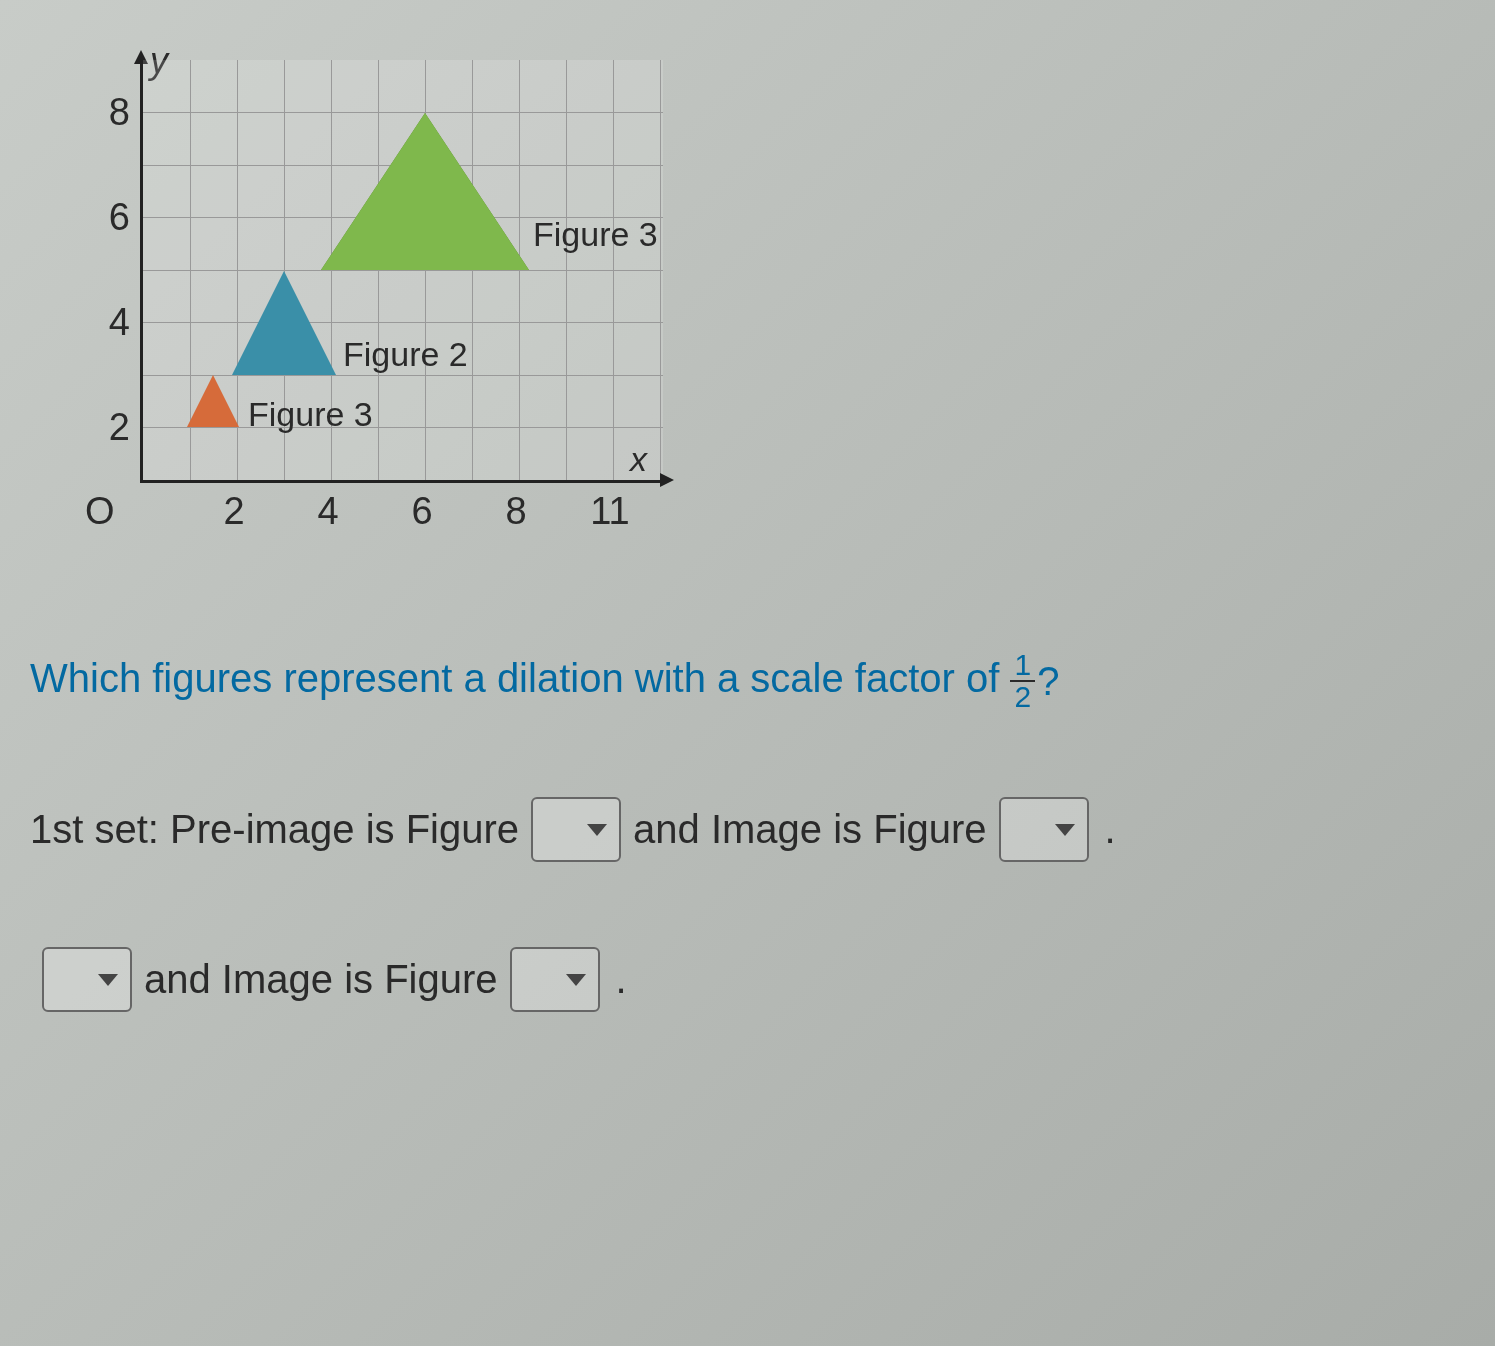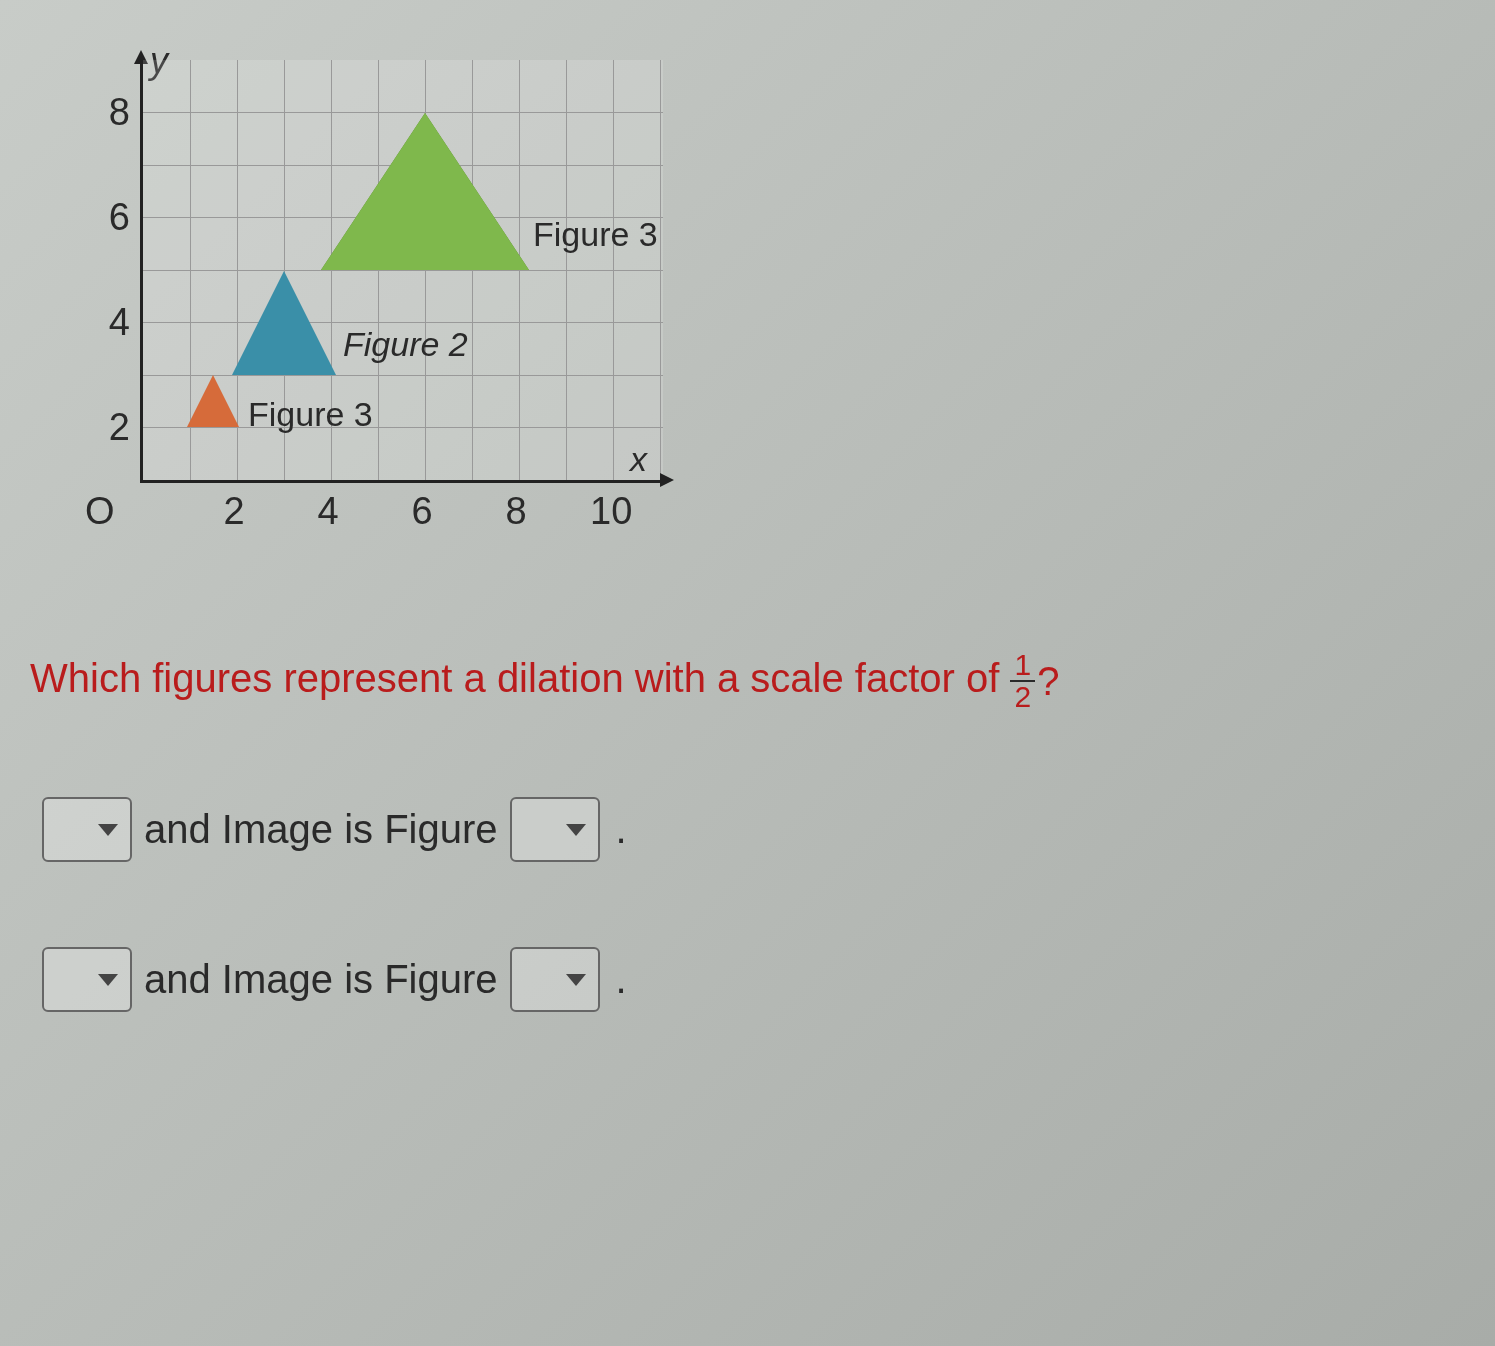--- a/index.html
+++ b/index.html
@@ -133,21 +133,21 @@
     position:absolute;
     left:610px; top:433px;
     width:0;height:0;
     border-top:7px solid transparent;
     border-bottom:7px solid transparent;
     border-left:14px solid #222;
   }
   .question-text {
     margin-top: 110px;
     font-size: 40px;
-    color: #b91c1c;
+    color: #0369a1;
     line-height: 1.4;
   }
   .set-row {
     margin-top: 85px;
     font-size: 40px;
     color: #2a2a2a;
     display: flex;
     align-items: center;
     flex-wrap: nowrap;
   }
@@ -211,50 +211,51 @@
     <div class="grid-line-h" style="top:315px"></div>
     <div class="grid-line-h" style="top:367px"></div>
 
     <div class="triangle tri-green" style="left:178px; top:53px;"></div>
 
     <div class="triangle tri-blue" style="left:89px; top:211px;"></div>
 
     <div class="triangle tri-orange" style="left:44px; top:315px;"></div>
 
     <div class="fig-label" style="left:390px; top:130px;margin-top:25px;">Figure 3</div>
-    <div class="fig-label" style="left:200px; top:265px;font-style:italic;">Figure 2</div>
+    <div class="fig-label" style="left:200px; top:275px;">Figure 2</div>
     <div class="fig-label" style="left:105px; top:335px;">Figure 3</div>
   </div>
 
   <div class="y-tick" style="top:72px">8</div>
   <div class="y-tick" style="top:177px">6</div>
   <div class="y-tick" style="top:282px">4</div>
   <div class="y-tick" style="top:387px">2</div>
 
   <div class="origin-label">O</div>
 
   <div class="x-tick" style="left:184px">2</div>
   <div class="x-tick" style="left:278px">4</div>
   <div class="x-tick" style="left:372px">6</div>
   <div class="x-tick" style="left:466px">8</div>
-  <div class="x-tick" style="left:560px">10</div>
+  <div class="x-tick" style="left:560px">11</div>
 
   <div class="axis-label-x">x</div>
   <div class="arrow-x"></div>
 </div>
 
 <div class="question-text">
   <span>Which figures represent a dilation with a scale factor of </span>
   <span class="frac">
     <span class="num">1</span>
     <span class="den">2</span>
   </span><span class="qmark">?</span>
 </div>
 
 <div class="set-row">
+  <span>1st set: Pre-image is Figure</span>
   <div class="dropdown">
     <div class="chevron"></div>
   </div>
   <span>and Image is Figure</span>
   <div class="dropdown">
     <div class="chevron"></div>
   </div>
   <span class="period">.</span>
 </div>
 

